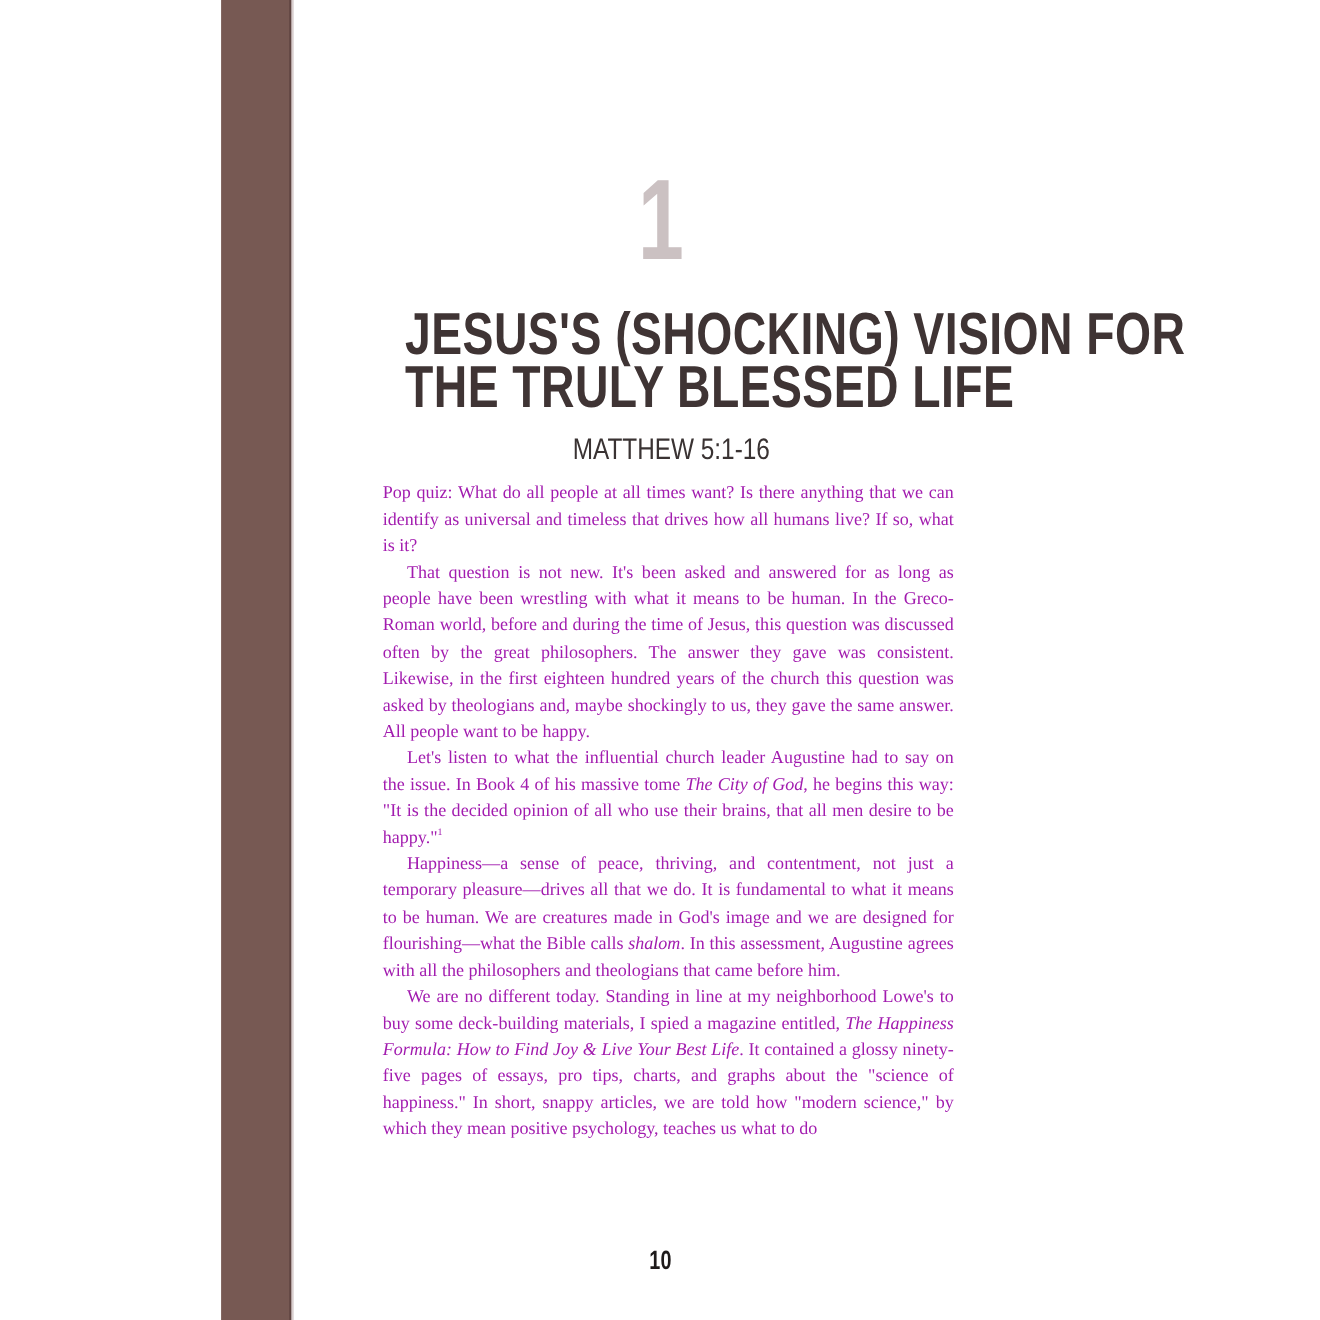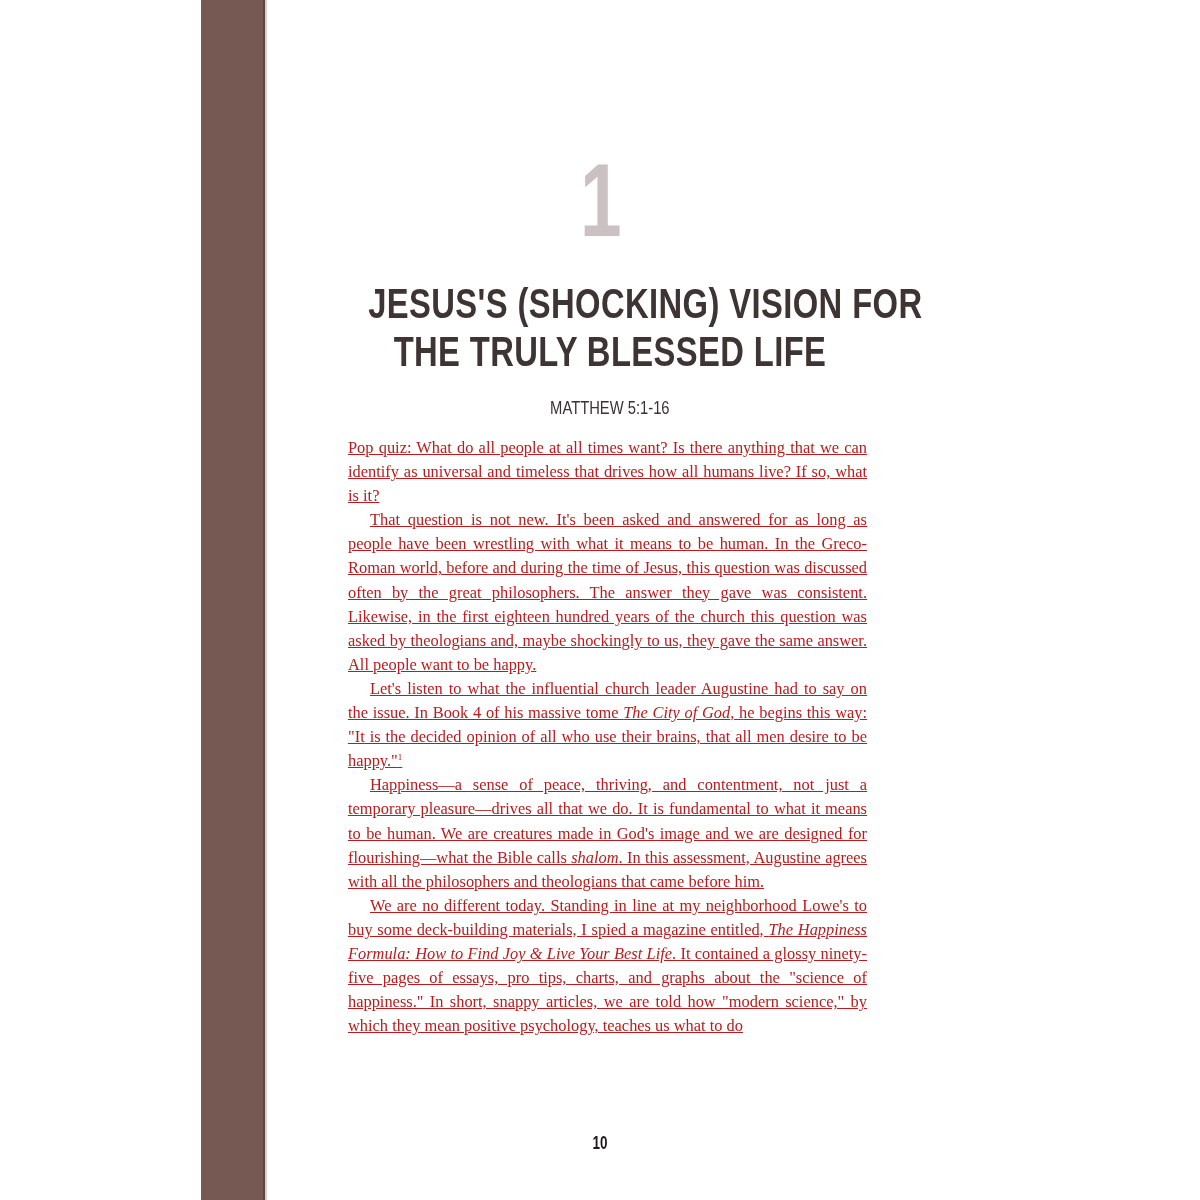--- a/index.html
+++ b/index.html
@@ -48,58 +48,57 @@
       transform-origin: 603px 0;
     }
     .chapter-title {
       position: absolute;
       left: 300px;
       width: 620px;
       top: 280px;
       text-align: center;
       font-family: "Liberation Sans", sans-serif;
       font-weight: bold;
-      font-size: 42px;
+      font-size: 54px;
       line-height: 48px;
       letter-spacing: 0.5px;
       color: #3f3434;
     }
     .chapter-title .line {
       display: block;
       transform: scaleX(0.78);
       transform-origin: center;
       white-space: nowrap;
     }
     .scripture-ref {
       position: absolute;
       left: 300px;
       width: 620px;
       top: 395px;
       text-align: center;
       font-family: "Liberation Sans", sans-serif;
-      font-size: 18px;
+      font-size: 27px;
       line-height: 26px;
       color: #3a3333;
     }
     .scripture-ref span {
       display: inline-block;
       transform: scaleX(0.82);
       transform-origin: center;
     }
     .body-text {
       position: absolute;
       left: 348px;
       width: 519px;
       top: 436px;
       font-family: "Liberation Serif", serif;
       font-size: 16.4px;
       line-height: 24.1px;
-      color: #b91c1c;
+      color: #a21caf;
       text-align: justify;
-      text-decoration: underline;
     }
     .body-text p {
       margin: 0;
       text-indent: 22px;
       hyphens: none;
     }
     .body-text p.first {
       text-indent: 0;
     }
     .body-text em {
@@ -112,21 +111,21 @@
       vertical-align: super;
     }
     .page-number {
       position: absolute;
       left: 0;
       width: 1200px;
       top: 1133px;
       text-align: center;
       font-family: "Liberation Sans", sans-serif;
       font-weight: bold;
-      font-size: 18px;
+      font-size: 24px;
       color: #1e1a1a;
     }
     .page-number span {
       display: inline-block;
       transform: scaleX(0.75);
     }
   </style>
 </head>
 <body>
 

